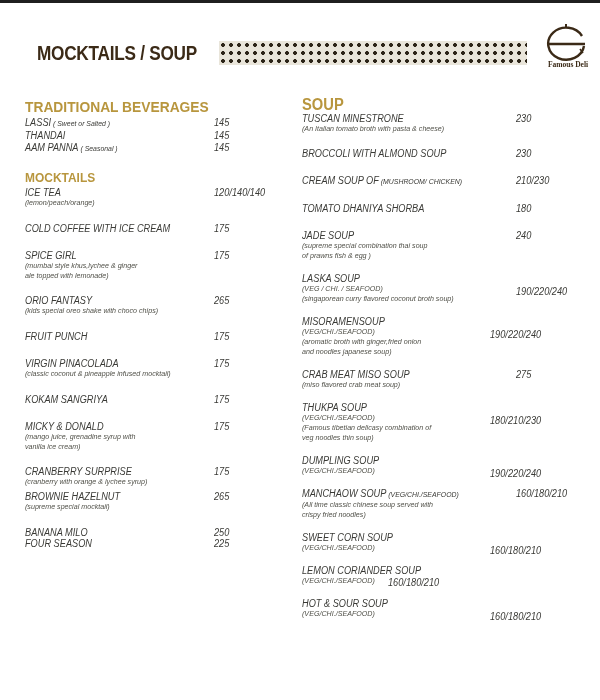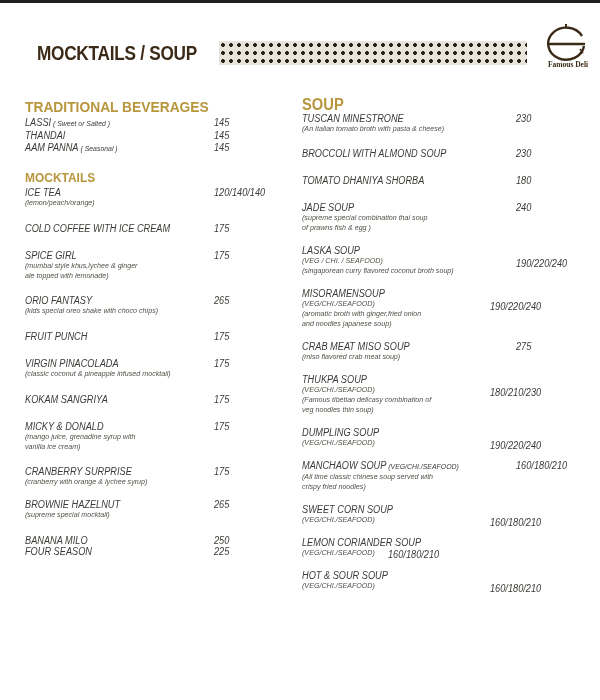--- a/index.html
+++ b/index.html
@@ -133,21 +133,21 @@
     <span class="name">MICKY &amp; DONALD</span>
     <span class="desc">(mango juice, grenadine syrup with</span>
     <span class="desc">vanilla ice cream)</span>
     <span class="price" style="left:189px">175</span>
   </div>
   <div class="item" style="margin-top:14px">
     <span class="name">CRANBERRY SURPRISE</span>
     <span class="desc">(cranberry with orange &amp; lychee syrup)</span>
     <span class="price" style="left:189px">175</span>
   </div>
-  <div class="item" style="margin-top:12px">
+  <div class="item" style="margin-top:4px">
     <span class="name">BROWNIE HAZELNUT</span>
     <span class="desc">(supreme special mocktail)</span>
     <span class="price" style="left:189px">265</span>
   </div>
   <div class="item" style="margin-top:15px">
     <span class="name">BANANA  MILO</span>
     <span class="price" style="left:189px">250</span>
   </div>
   <div class="item" style="">
     <span class="name">FOUR SEASON</span>
@@ -161,20 +161,24 @@
   <div class="item" style="margin-top:0px">
     <span class="name">TUSCAN MINESTRONE</span>
     <span class="desc">(An Italian tomato broth with pasta &amp; cheese)</span>
     <span class="price" style="left:214px">230</span>
   </div>
   <div class="item" style="margin-top:14px">
     <span class="name">BROCCOLI WITH ALMOND SOUP</span>
     <span class="price" style="left:214px">230</span>
   </div>
   <div class="item" style="margin-top:16px">
+    <span class="name"><span>CREAM SOUP OF</span><span class="sub"> (MUSHROOM/ CHICKEN)</span></span>
+    <span class="price" style="left:214px">210/230</span>
+  </div>
+  <div class="item" style="margin-top:16px">
     <span class="name">TOMATO DHANIYA SHORBA</span>
     <span class="price" style="left:214px">180</span>
   </div>
   <div class="item" style="margin-top:16px">
     <span class="name">JADE SOUP</span>
     <span class="desc">(supreme special combination thai soup</span>
     <span class="desc">of prawns fish &amp; egg )</span>
     <span class="price" style="left:214px">240</span>
   </div>
   <div class="item" style="margin-top:12px">

